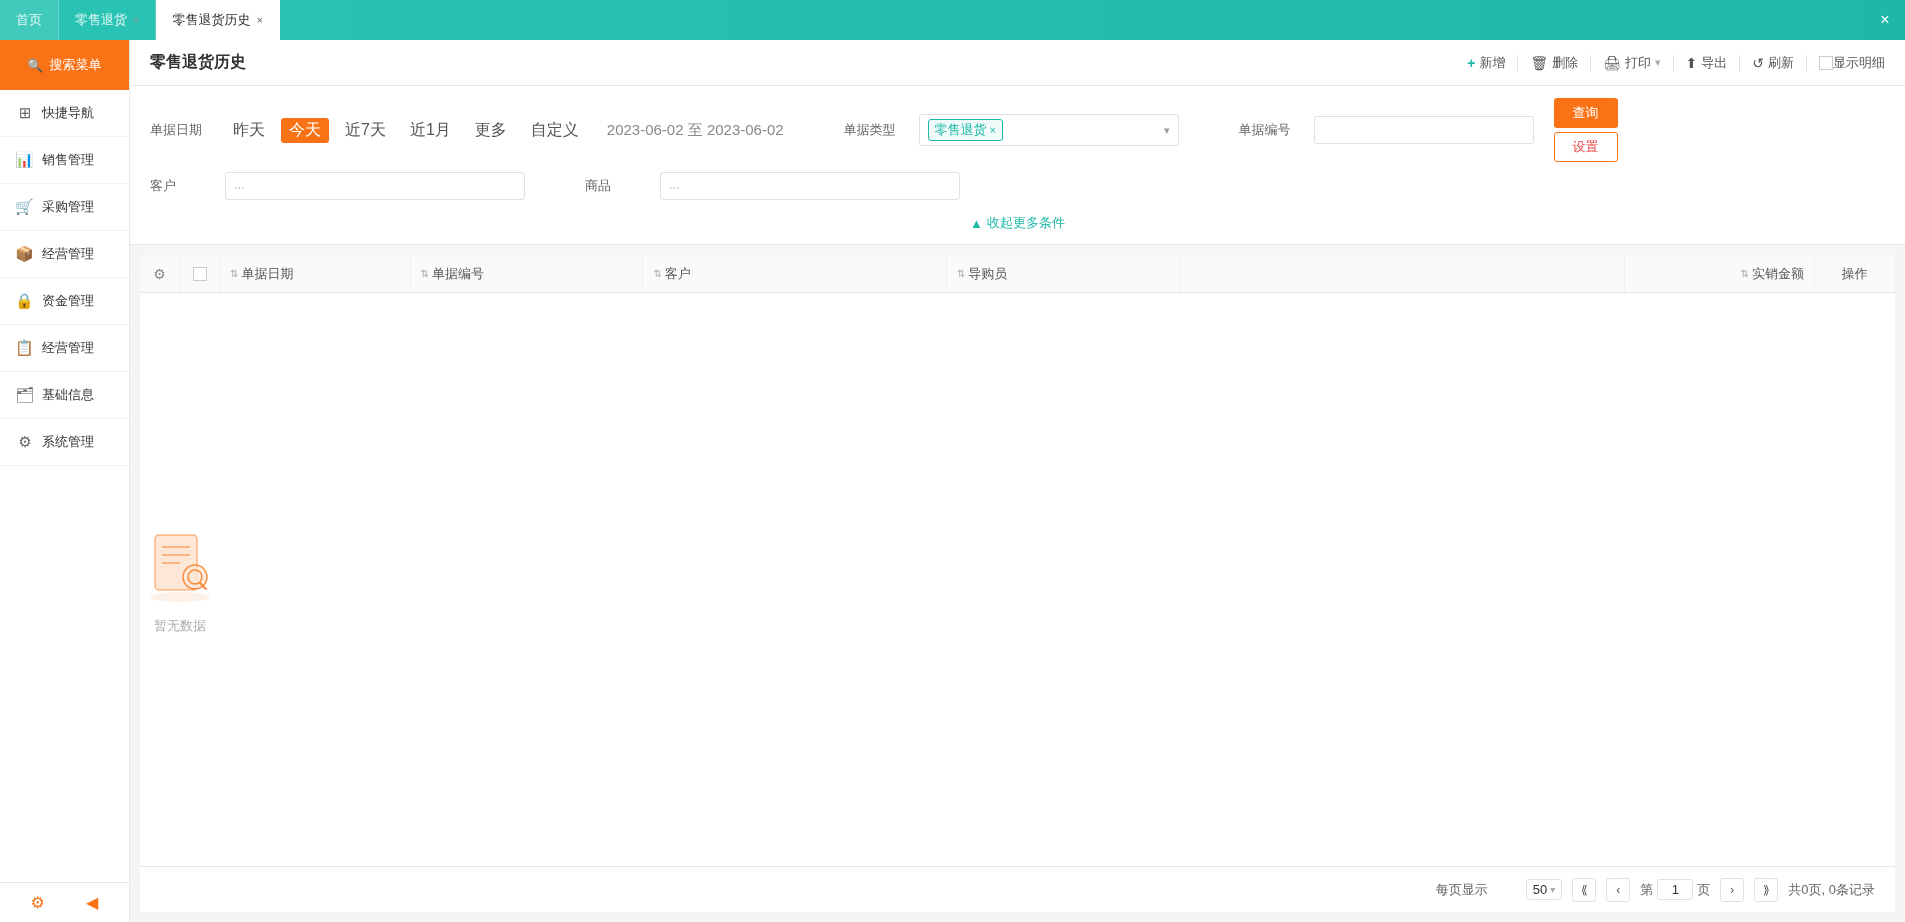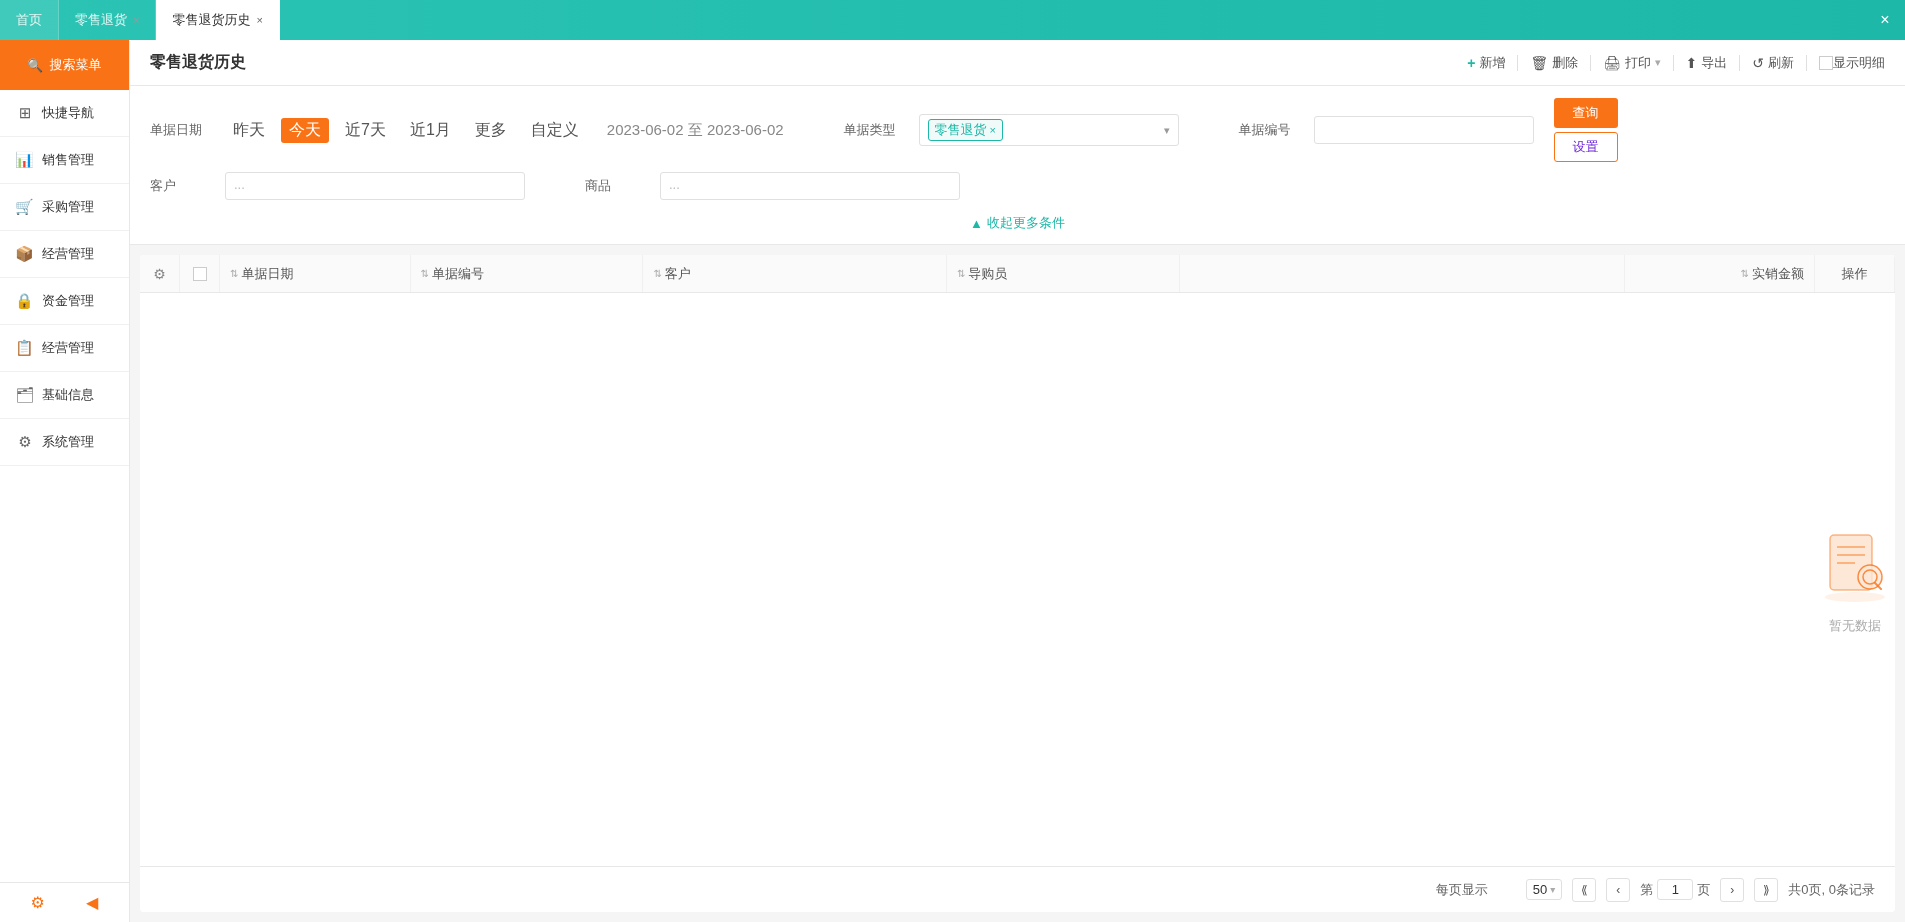--- a/index.html
+++ b/index.html
@@ -281,21 +281,21 @@
     .th-guide { flex: 1.5; }
     .th-spacer { flex: 3; }
     .th-amount { flex: 1.2; justify-content: flex-end; }
     .th-action { width: 80px; justify-content: center; }
     .sort-icon { color: #aaa; font-size: 10px; }
 
     .table-body {
       flex: 1;
       display: flex;
       flex-direction: column;
-      align-items: flex-end;
+      align-items: flex-start;
       justify-content: center;
     }
     .empty-state {
       display: flex;
       flex-direction: column;
       align-items: center;
       gap: 12px;
     }
     .empty-icon {
       width: 80px;
@@ -358,21 +358,21 @@
       background: #f97316;
       color: #fff;
       border: none;
       border-radius: 3px;
       padding: 6px 18px;
       cursor: pointer;
       font-size: 13px;
     }
     .settings-btn {
       background: #fff;
-      color: #6d28d9;
+      color: #ef4444;
       border: 1px solid #f97316;
       border-radius: 3px;
       padding: 5px 18px;
       cursor: pointer;
       font-size: 13px;
     }
     .query-settings-group {
       display: flex;
       flex-direction: column;
       gap: 4px;

